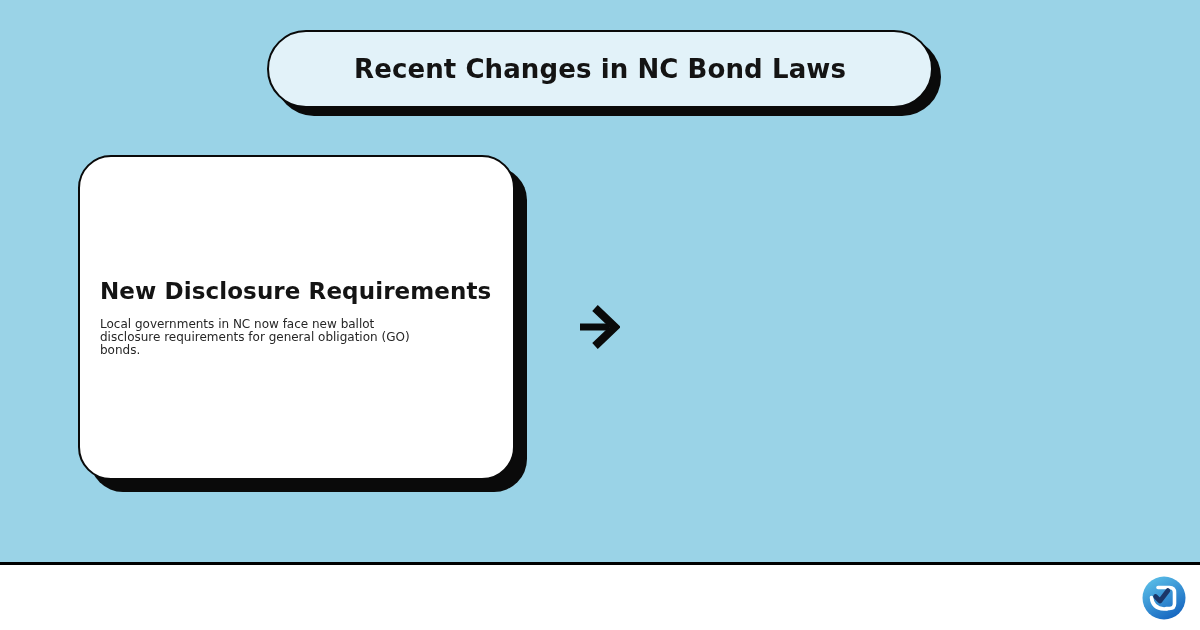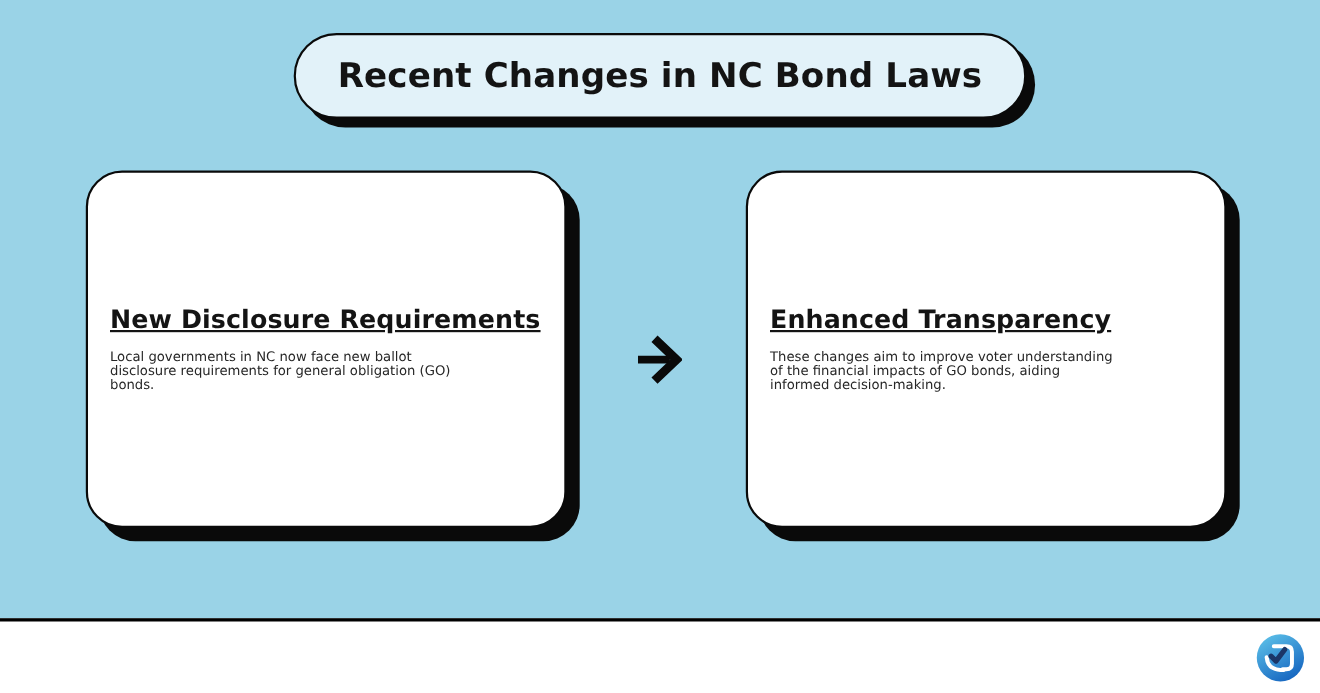--- a/index.html
+++ b/index.html
@@ -31,21 +31,21 @@
     background: var(--pill-fill, #e2f2f9);
     border: 2.5px solid var(--outline, #0a0a0a);
     border-radius: 45px;
     box-shadow: 8px 8px 0 var(--outline, #0a0a0a);
     display: flex;
     align-items: center;
     justify-content: center;
   }
   .title-pill h1 {
     margin: 0;
-    font-size: 31px;
+    font-size: 26px;
     font-weight: 700;
     color: var(--heading-text, #111);
     letter-spacing: 0.1px;
     white-space: nowrap;
   }
 
   
   .card {
     position: absolute;
     top: 155px;
@@ -62,21 +62,20 @@
     padding: 0 12px 0 20px;
   }
   .card-left  { left: 78px; }
   .card-right { left: 678px; }
   .card h2 {
     margin: 0 0 14px 0;
     font-size: 23px;
     font-weight: 700;
     color: var(--heading-text, #111);
     letter-spacing: 0.1px;
-    text-decoration: underline;
   }
   .card p {
     margin: 0;
     font-size: 12px;
     line-height: 1.1;
     color: var(--body-text, #222);
     white-space: pre-line;
   }
 
   
@@ -125,26 +124,20 @@
 bonds.</p>
   </section>
 
   <div class="arrow">
     <svg width="42" height="48" viewBox="0 0 42 48" aria-hidden="true">
       <path d="M2 24 H31" stroke="currentColor" stroke-width="7" fill="none"></path>
       <path d="M17 5 L37 24 L17 43" stroke="currentColor" stroke-width="8" fill="none" stroke-linejoin="miter"></path>
     </svg>
   </div>
 
-  <section class="card card-right">
-    <h2>Enhanced Transparency</h2>
-    <p>These changes aim to improve voter understanding
-of the financial impacts of GO bonds, aiding
-informed decision-making.</p>
-  </section>
 
   <footer class="footer">
     <div class="footer-logo">
       <svg width="44" height="44" viewBox="0 0 44 44" aria-hidden="true">
         <defs>
           <linearGradient id="logoGrad" x1="0.1" y1="0" x2="0.7" y2="1">
             <stop offset="0" style="stop-color: var(--logo-gradient-start, #5fc4ea)"></stop>
             <stop offset="1" style="stop-color: var(--logo-gradient-end, #1565c0)"></stop>
           </linearGradient>
         </defs>

